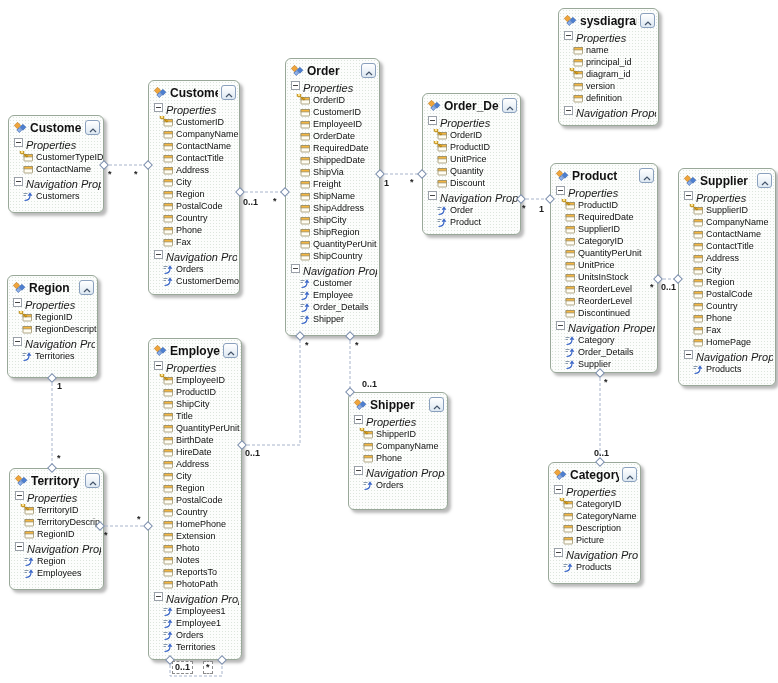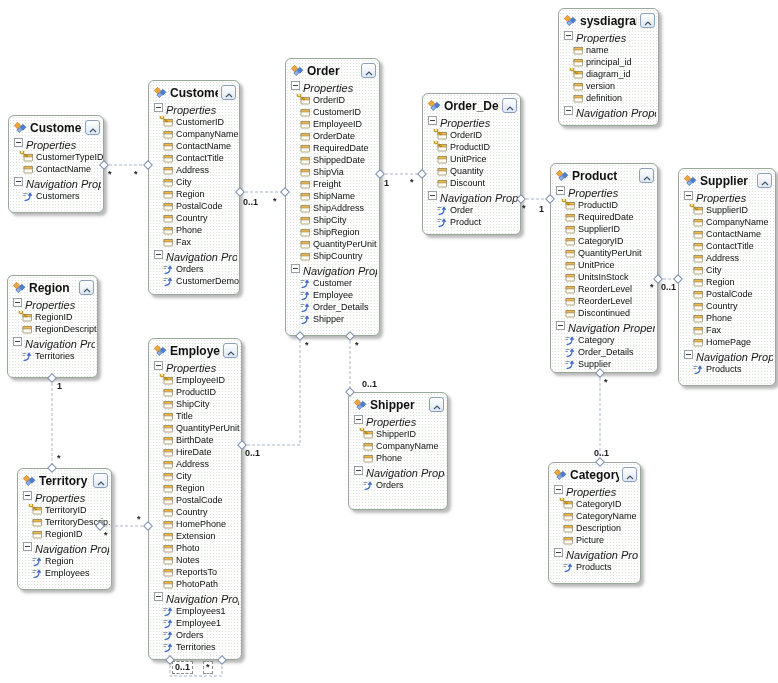--- a/index.html
+++ b/index.html
@@ -1216,21 +1216,21 @@
       <svg width="11" height="11" viewBox="0 0 11 11">
         <path d="M1.5,2.5 h4 M1.5,4.5 h2.5" stroke="#8899aa" stroke-width="1"></path>
         <path d="M2.5,9.5 C6,9.5 8,7.5 8,4.5" fill="none" stroke="#3a66c8" stroke-width="1.2"></path>
         <path d="M5.6,4.8 L8,1.3 L10.4,4.8 Z" fill="#3a66c8"></path>
       </svg>
     </span>
     <span class="row-label">Territories</span>
   </div>
       </div>
   </div>
-    <div class="entity" style="left: 17px; top: 468px; width: 95px; height: 122px;">
+    <div class="entity" style="left: 9px; top: 468px; width: 95px; height: 122px;">
     <div class="entity-header">
       <span class="entity-icon">
         <svg width="14" height="12" viewBox="0 0 14 12">
           <rect class="d-orange" x="2.2" y="1.2" width="4.6" height="4.6" transform="rotate(45 4.5 3.5)"></rect>
           <rect class="d-blue" x="7.8" y="3.2" width="4.2" height="4.2" transform="rotate(45 9.9 5.3)"></rect>
           <rect class="d-blue2" x="4.6" y="6.4" width="3.4" height="3.4" transform="rotate(45 6.3 8.1)"></rect>
         </svg>
       </span>
       <span class="entity-title">Territory</span>
       <span class="collapse-btn">

